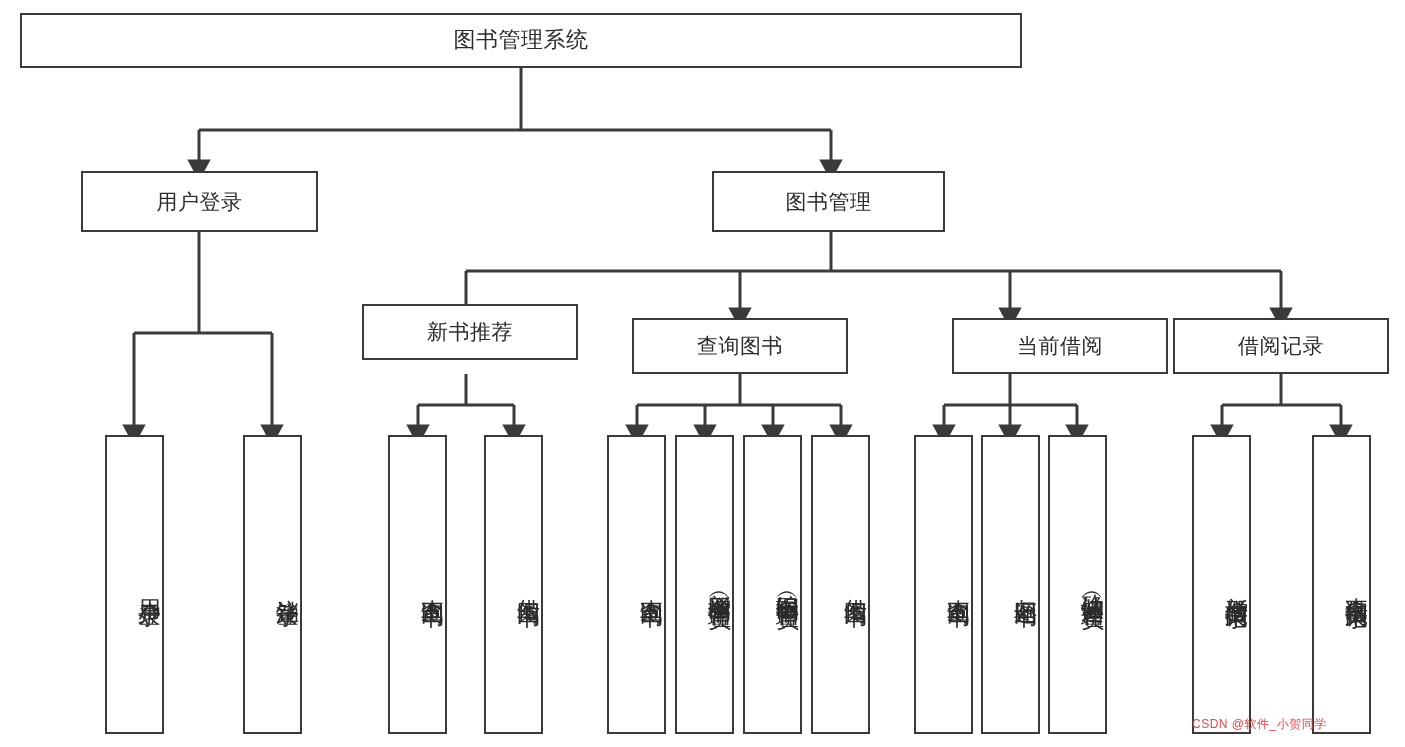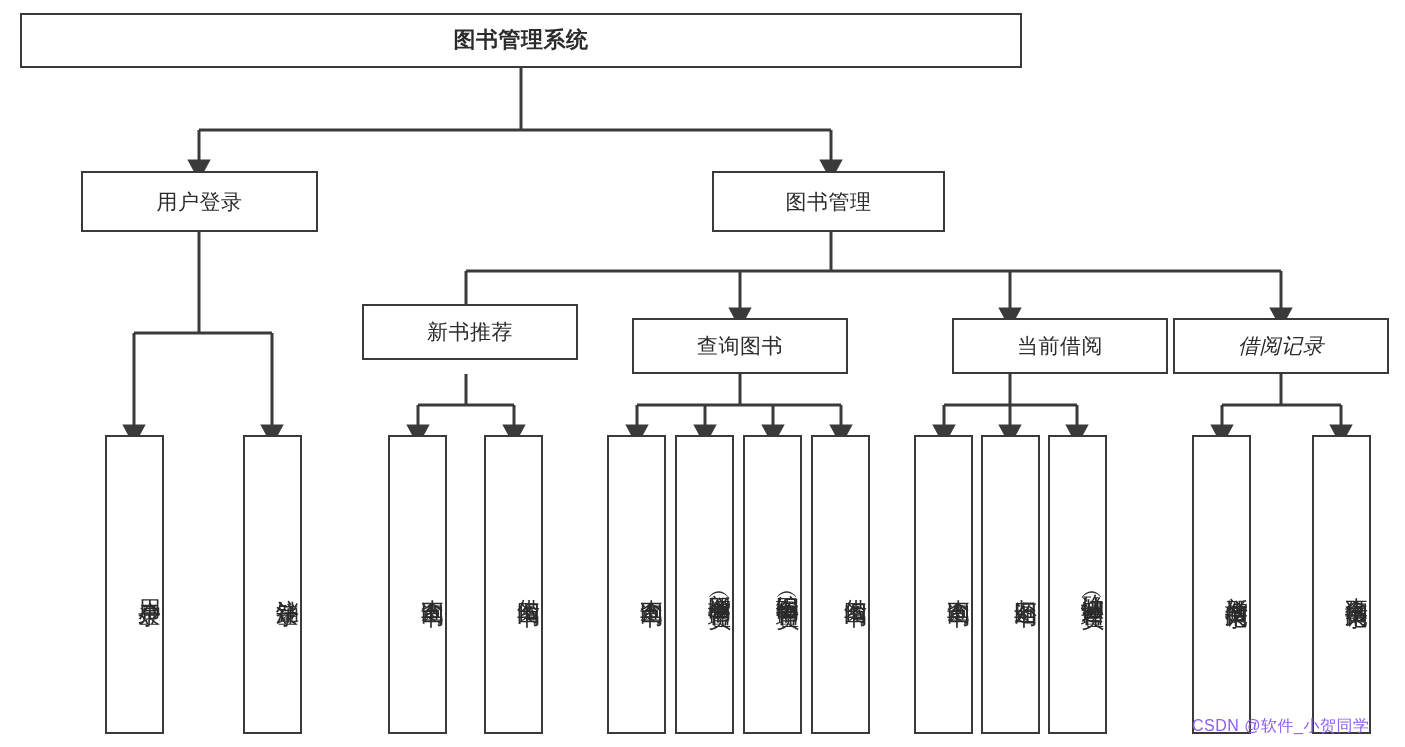--- a/index.html
+++ b/index.html
@@ -44,34 +44,33 @@
     align-items: flex-start;
     justify-content: center;
   }
   .node.vert > span {
     writing-mode: vertical-rl;
     text-orientation: upright;
     display: block;
   }
   #root-node {
     font-size: 22px;
-    font-weight: bold;
   }
   .lineart {
     position: absolute;
     left: 0;
     top: 0;
     width: 1405px;
     height: 747px;
     pointer-events: none;
   }
   .watermark {
     position: absolute;
-    color: #8b5cf6;
-    font-size: 16px;
+    color: #ef4444;
+    font-size: 12px;
     white-space: nowrap;
     letter-spacing: 0.5px;
   }
 </style>
 </head>
 <body>
 
 <div id="canvas">
 
   <svg class="lineart" viewBox="0 0 1405 747" xmlns="http://www.w3.org/2000/svg">
@@ -137,21 +136,21 @@
 
   <div class="node horiz" style="left:362px; top:304px; width:216px; height:56px;">
     <span>新书推荐</span>
   </div>
   <div class="node horiz" style="left:632px; top:318px; width:216px; height:56px;">
     <span>查询图书</span>
   </div>
   <div class="node horiz" style="left:952px; top:318px; width:216px; height:56px;">
     <span>当前借阅</span>
   </div>
-  <div class="node horiz" style="left:1173px; top:318px; width:216px; height:56px;font-style:italic;">
+  <div class="node horiz" style="left:1173px; top:318px; width:216px; height:56px;">
     <span>借阅记录</span>
   </div>
 
   <div class="node vert" style="left:105px; top:435px; width:59px; height:299px;">
     <span>用户登录</span>
   </div>
   <div class="node vert" style="left:243px; top:435px; width:59px; height:299px;">
     <span>注销登录</span>
   </div>
 

